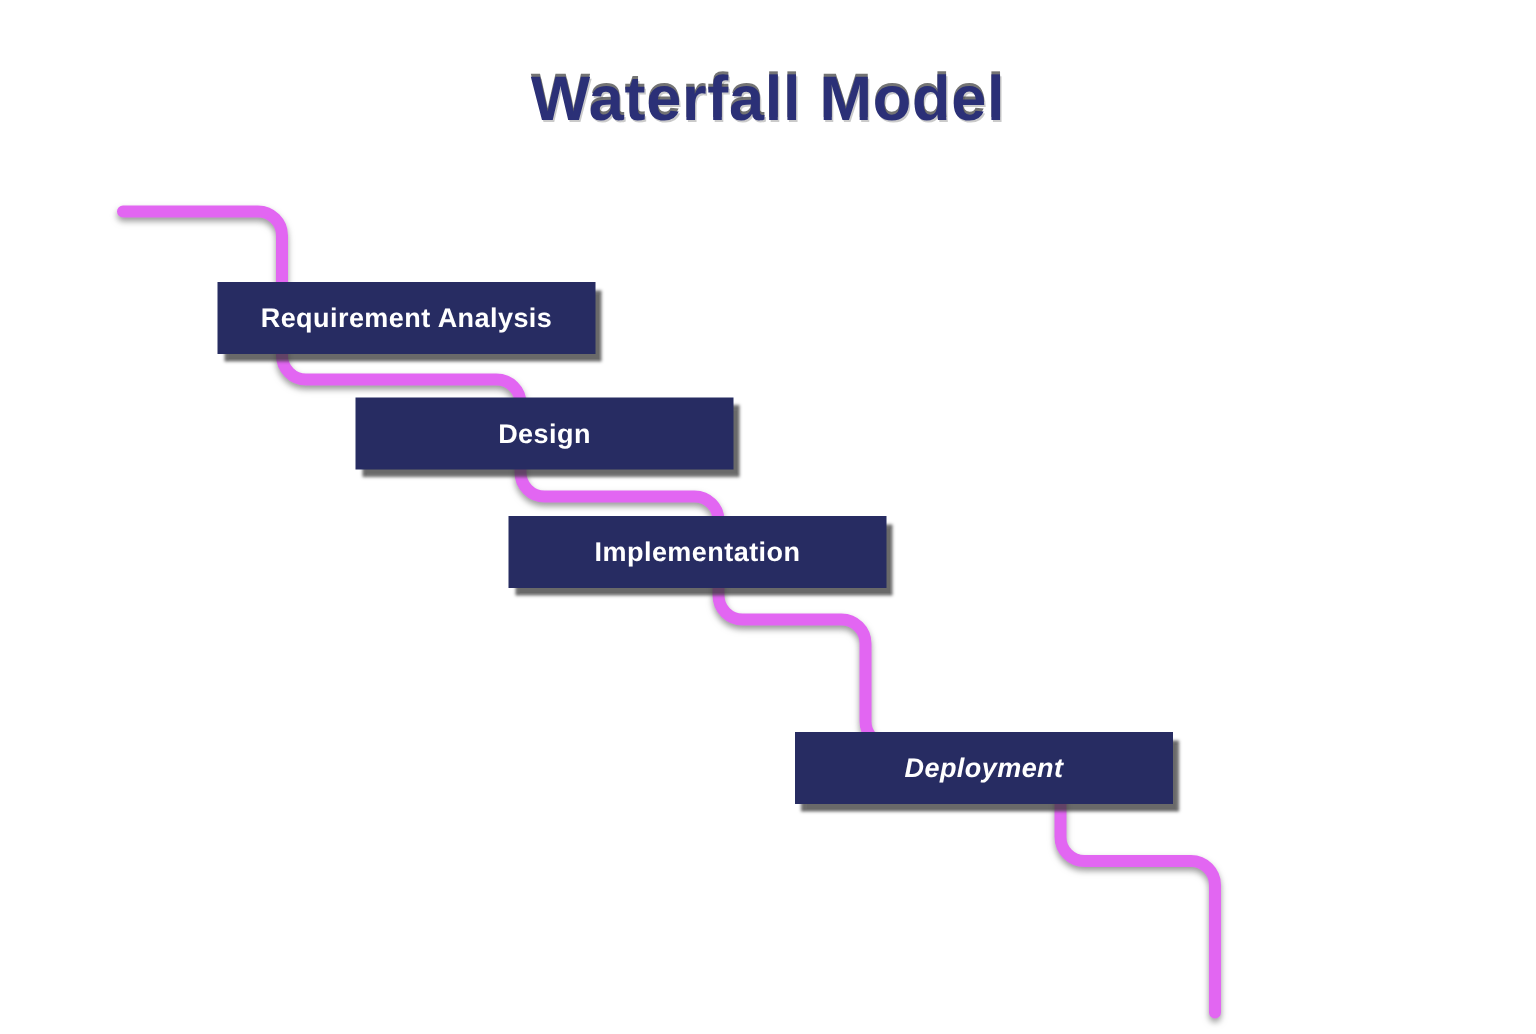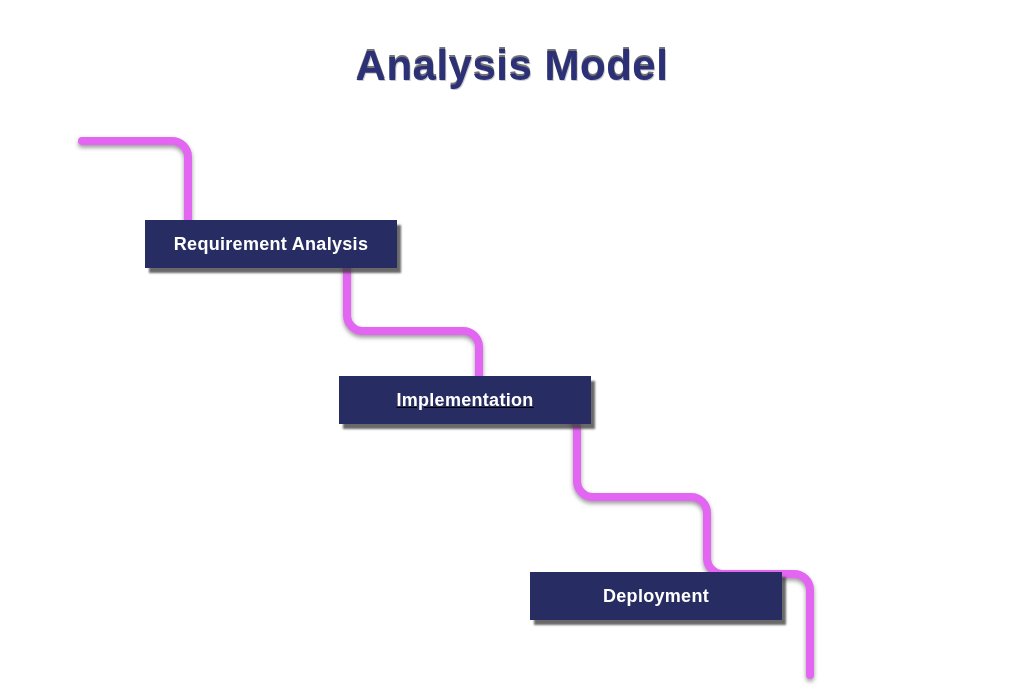--- a/index.html
+++ b/index.html
@@ -37,42 +37,41 @@
   .stage {
     position: absolute;
     z-index: 2;
     width: 252px;
     height: 48px;
     background: #272c62;
     box-shadow: 4px 5px 2px rgba(55,55,55,0.75);
     display: flex;
     align-items: center;
     justify-content: center;
-    margin-top: 32px;
   }
   .stage-label {
     color: #ffffff;
     font-size: 18px;
     font-weight: 700;
     letter-spacing: 0.3px;
     white-space: nowrap;
   }
   #stage-1 { left: 145px; top: 188px; }
   #stage-2 { left: 237px; top: 265px; }
-  #stage-3 { left: 339px; top: 344px; text-decoration: underline; }
+  #stage-3 { left: 339px; top: 344px; }
   #stage-4 { left: 434px; top: 427px; }
-  #stage-5 { left: 530px; top: 540px; }
+  #stage-5 { left: 530px; top: 488px; font-style: italic; }
   #stage-6 { left: 617px; top: 587px; }
 </style>
 </head>
 <body>
 
 <div class="canvas">
 
-  <div class="diagram-title">Analysis Model</div>
+  <div class="diagram-title">Waterfall Model</div>
 
   <svg class="connector-svg" width="1024" height="689" viewBox="0 0 1024 689">
     <defs>
       <filter id="lineShadow" x="-20%" y="-20%" width="140%" height="140%">
         <feDropShadow dx="0" dy="2.5" stdDeviation="2.2" flood-color="#9a9a9a" flood-opacity="1"></feDropShadow>
       </filter>
     </defs>
     <path d="M 82 141
              L 172 141  A 16 16 0 0 1 188 157
              L 188 237  A 16 16 0 0 0 204 253
@@ -85,20 +84,23 @@
              L 691 497  A 16 16 0 0 1 707 513
              L 707 558  A 16 16 0 0 0 723 574
              L 794 574  A 16 16 0 0 1 810 590
              L 810 675" fill="none" stroke="#e266f2" stroke-width="8" stroke-linecap="round" filter="url(#lineShadow)"></path>
   </svg>
 
   <div class="stage" id="stage-1">
     <span class="stage-label">Requirement Analysis</span>
   </div>
 
+  <div class="stage" id="stage-2">
+    <span class="stage-label">Design</span>
+  </div>
 
   <div class="stage" id="stage-3">
     <span class="stage-label">Implementation</span>
   </div>
 
 
   <div class="stage" id="stage-5">
     <span class="stage-label">Deployment</span>
   </div>
 

